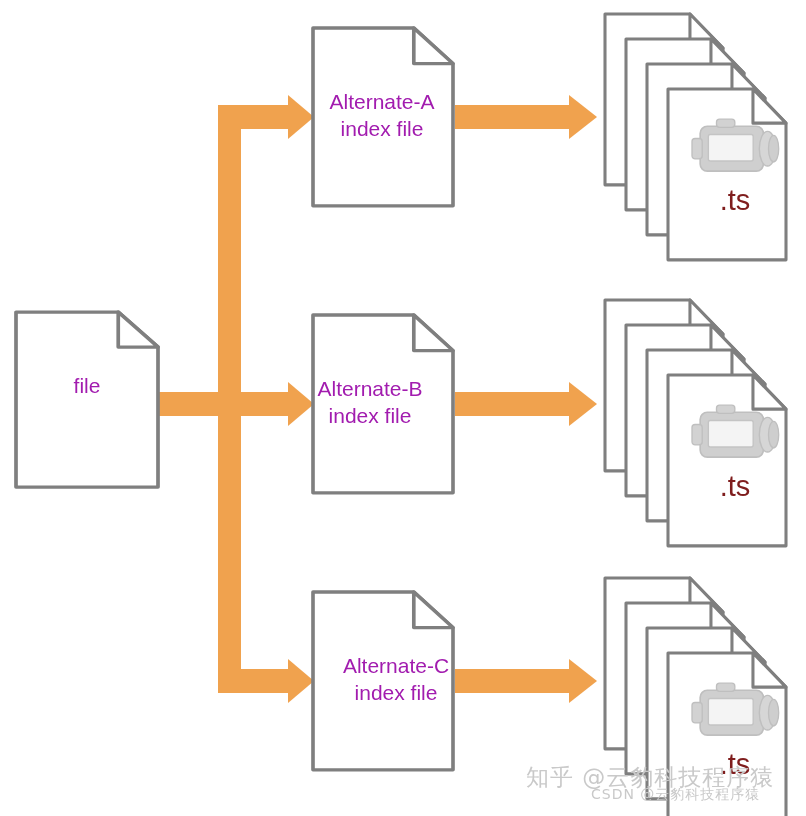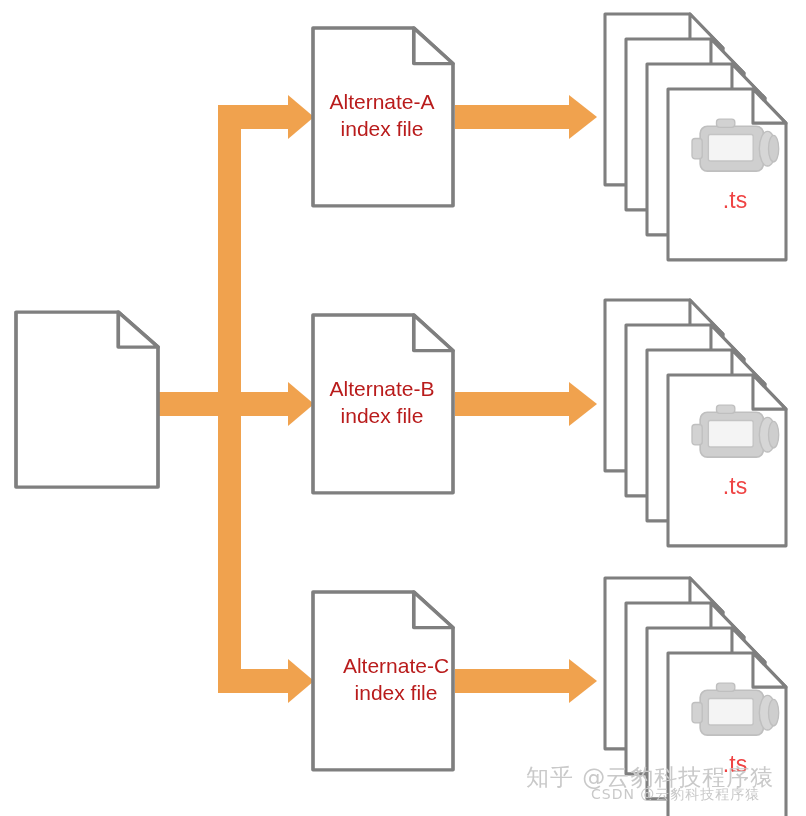--- a/index.html
+++ b/index.html
@@ -1,26 +1,26 @@
 <!DOCTYPE html>
 <html><head>
 <meta charset="utf-8">
 <style>
   html,body{margin:0;padding:0;background:#ffffff;}
   body{width:806px;height:816px;position:relative;overflow:hidden;
        font-family:"Liberation Sans","DejaVu Sans",sans-serif;}
   #canvas{position:absolute;left:0;top:0;width:806px;height:816px;}
   .doc-label{
-    position:absolute;text-align:center;color:#b91c1c;
+    position:absolute;text-align:center;color:#a21caf;
     font-size:21px;line-height:27px;pointer-events:none;
     font-family:"Liberation Sans","DejaVu Sans",sans-serif;
   }
   .ts-label{
-    position:absolute;text-align:center;color:#ef4444;
-    font-size:23px;line-height:26px;
+    position:absolute;text-align:center;color:#7f1d1d;
+    font-size:29px;line-height:26px;
     font-family:"Liberation Sans","DejaVu Sans",sans-serif;
   }
   .wm{
     position:absolute;color:#c9c9c9;white-space:nowrap;
     font-family:"DejaVu Sans",sans-serif;
     margin-left:44px;
   }
   .wm-zhihu{font-size:23px;left:482px;top:762px;letter-spacing:1px;}
   .wm-csdn{font-size:14px;left:547px;top:786px;letter-spacing:1px;}
 </style>
@@ -141,28 +141,29 @@
         <use href="#docshape"></use>
       </g>
     <g transform="translate(692,676) scale(1.02,1.02)">
         <use href="#camicon"></use>
       </g>
   </g>
 
 </svg>
 
 <div class="doc-label" style="left:16px;top:372px;width:142px;">
+  <div>file</div>
 </div>
 
 <div class="doc-label" style="left:311px;top:88px;width:142px;">
   <div>Alternate-A</div>
   <div>index file</div>
 </div>
 
-<div class="doc-label" style="left:309px;top:375px;width:146px;">
+<div class="doc-label" style="left:297px;top:375px;width:146px;">
   <div>Alternate-B</div>
   <div>index file</div>
 </div>
 
 <div class="doc-label" style="left:311px;top:652px;width:170px;text-align:center;">
   <div>Alternate-C</div>
   <div>index file</div>
 </div>
 
 <div class="ts-label" style="left:690px;top:187px;width:90px;">.ts</div>

